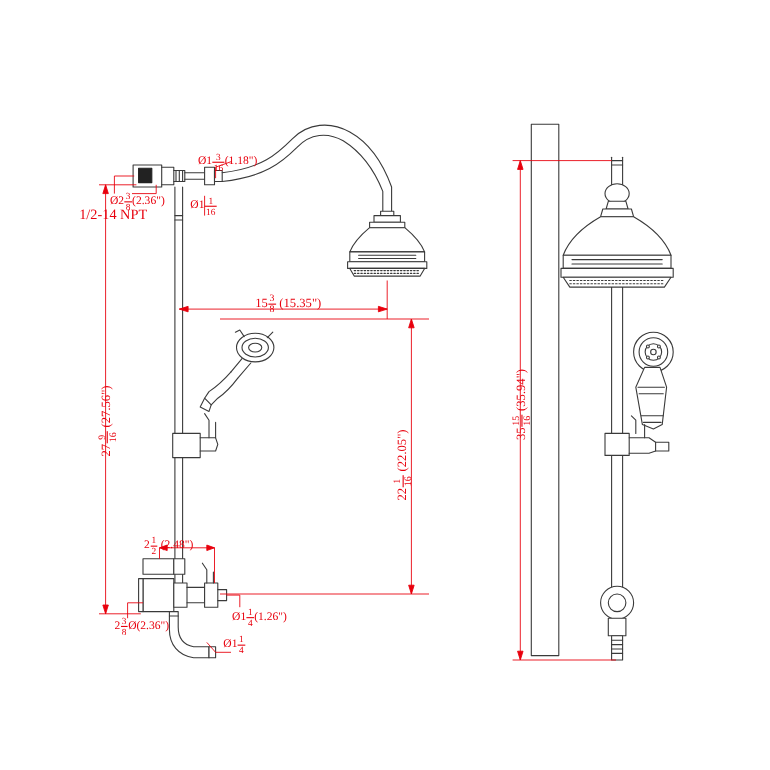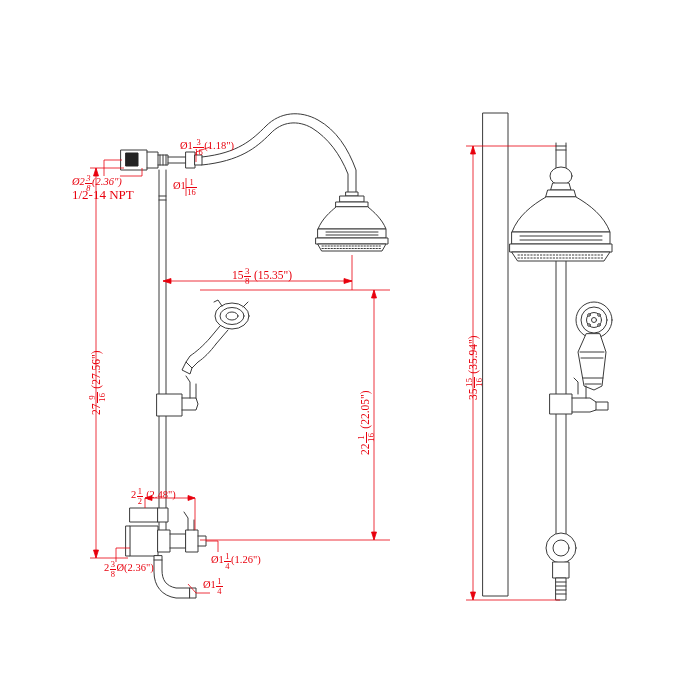--- a/index.html
+++ b/index.html
@@ -255,21 +255,21 @@
       <g>
         <path d="M473 146 L473 600"></path>
         <path d="M473 146 L470.5 154 L475.5 154 Z" fill="#e8000d"></path>
         <path d="M473 600 L470.5 592 L475.5 592 Z" fill="#e8000d"></path>
         <path d="M466 146 L556 146"></path>
         <path d="M466 600 L560 600"></path>
       </g>
     </g>
   </svg>
 
-  <div class="dim-label" style="left:72px; top:174px;font-style:italic;">
+  <div class="dim-label" style="left:100px; top:174px;">
     <span>Ø</span><span>2</span><span class="frac"><span class="num">3</span><span class="den">8</span></span><span>(2.36")</span>
   </div>
 
   <div class="dim-label" style="left:72px; top:188px; font-size:13px;">
     <span>1/2-14 NPT</span>
   </div>
 
   <div class="dim-label" style="left:180px; top:138px;">
     <span>Ø</span><span>1</span><span class="frac"><span class="num">3</span><span class="den">16</span></span><span>(1.18")</span>
   </div>

